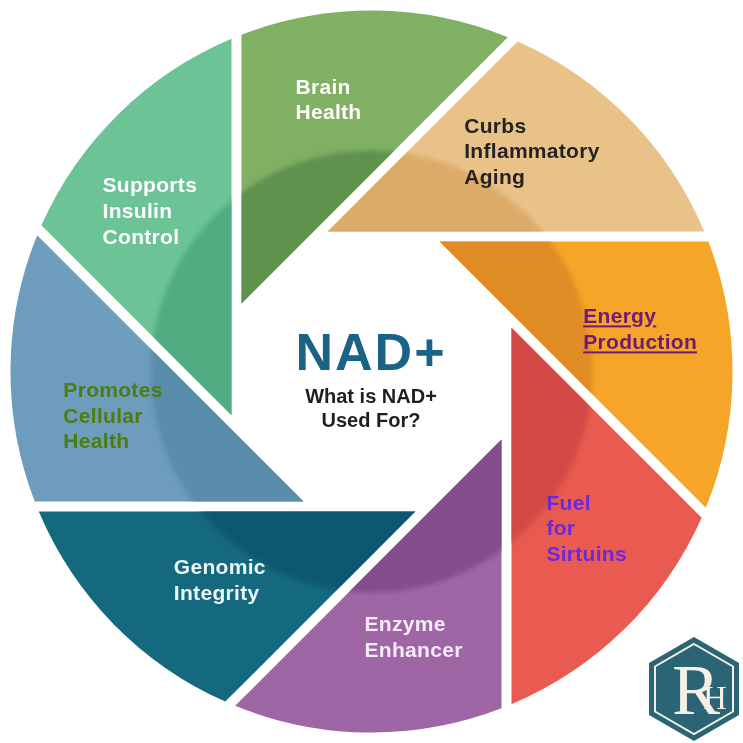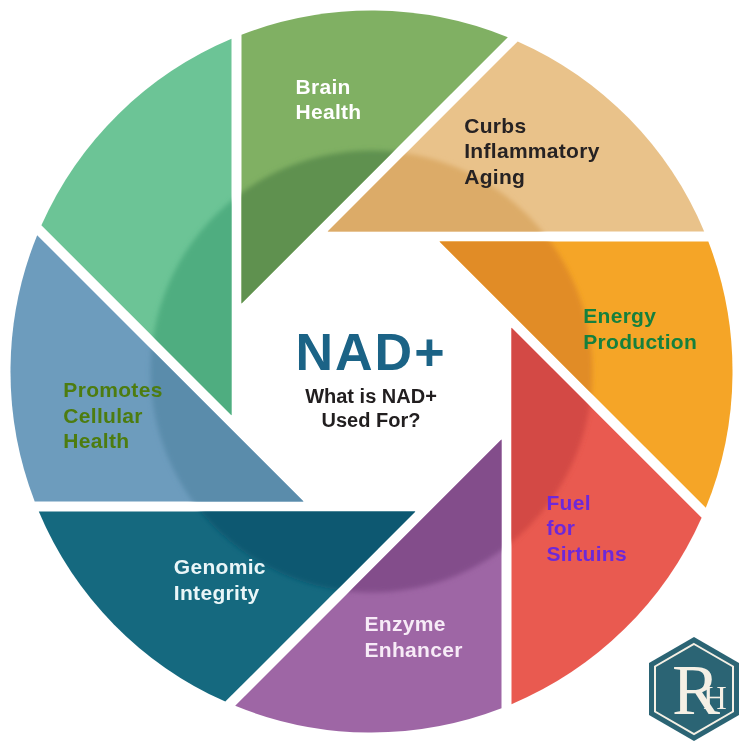--- a/index.html
+++ b/index.html
@@ -74,32 +74,35 @@
         </clipPath>
         <circle cx="371.5" cy="371.5" r="221" fill="#4fad80" clip-path="url(#clip7)" filter="url(#soft)"></circle>
       </g>
   </svg>
 
   <div class="seg-label" style="left: 328.481px; top: 99.8857px; color: rgb(255, 255, 255);">Brain
 Health</div>
   <div class="seg-label" style="left: 531.965px; top: 150.638px; color: rgb(38, 34, 35);">Curbs
 Inflammatory
 Aging</div>
-  <div class="seg-label" style="left: 640.151px; top: 328.95px; color: #15803d;">Energy
+  <div class="seg-label" style="left: 640.151px; top: 328.95px; color: #701a75; text-decoration: underline;">Energy
 Production</div>
   <div class="seg-label" style="left: 586.699px; top: 527.851px; color: #6d28d9;">Fuel
 for
 Sirtuins</div>
   <div class="seg-label" style="left: 219.851px; top: 580.226px; color: rgb(234, 246, 248);">Genomic
 Integrity</div>
   <div class="seg-label" style="left: 413.581px; top: 637.188px; color: rgb(247, 235, 247);">Enzyme
 Enhancer</div>
   <div class="seg-label" style="left: 113px; top: 414.989px; color: #4d7c0f;">Promotes
 Cellular
 Health</div>
+  <div class="seg-label" style="left: 149.829px; top: 210.447px; color: rgb(255, 255, 255);">Supports
+Insulin
+Control</div>
 
   <div class="center-block">
     <div class="center-title" id="center-title" style="color: rgb(27, 99, 134);">NAD+</div>
     <div class="center-sub" id="center-sub" style="color: rgb(33, 30, 31);">What is NAD+
 Used For?</div>
   </div>
 
   <svg class="logo" width="110" height="122" viewBox="0 0 110 122">
     <polygon id="logo-hex" points="55,8 100,34 100,86 55,112 10,86 10,34" fill="#2b6474"></polygon>
     <polygon id="logo-hex-inner" points="55,15 94,37.5 94,82.5 55,105 16,82.5 16,37.5" fill="none" stroke-width="2" stroke="#f5f0e5"></polygon>

